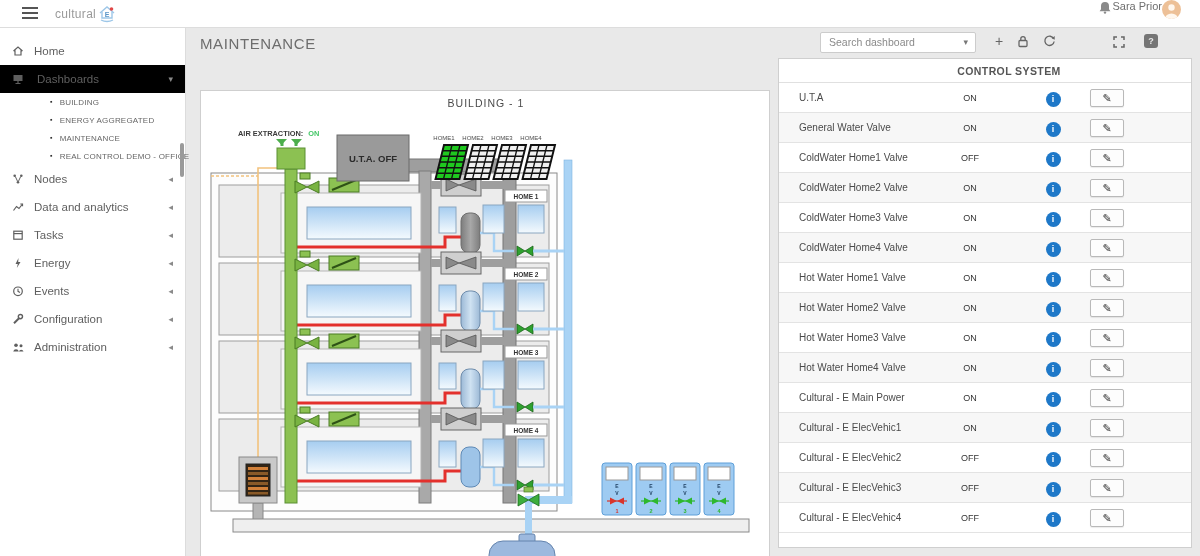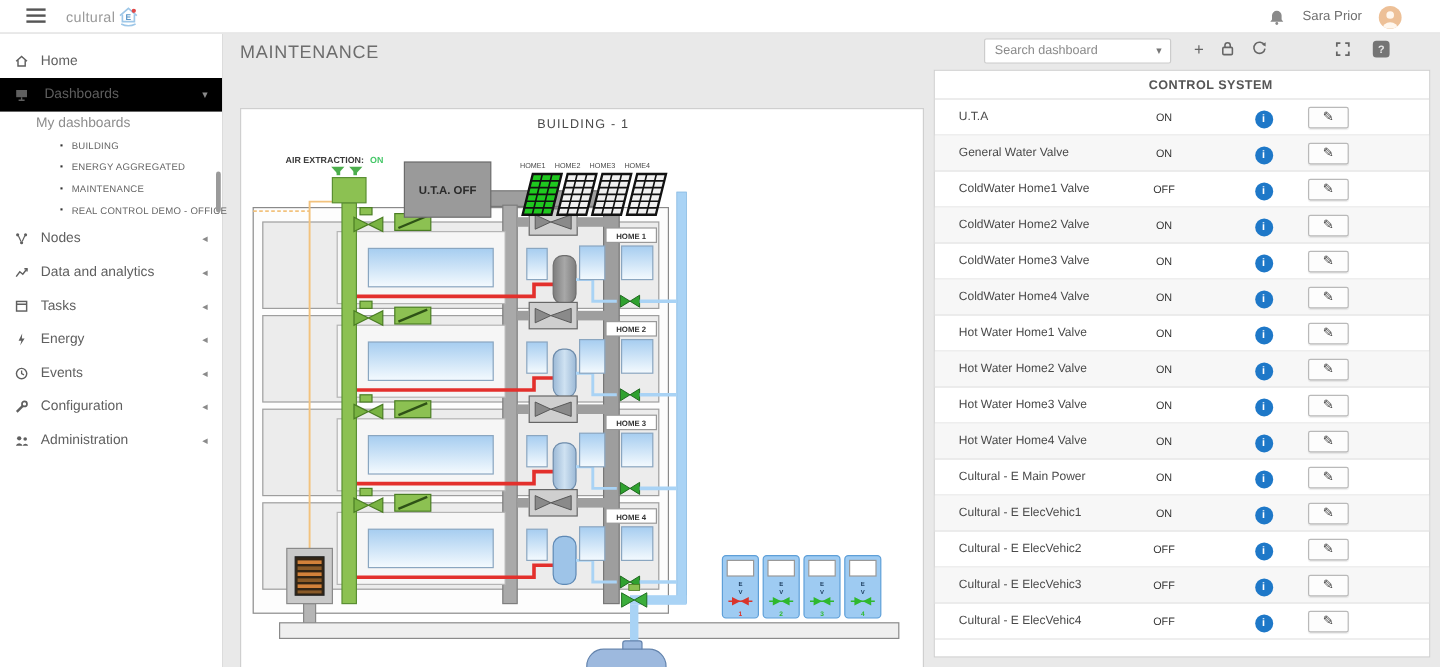--- a/index.html
+++ b/index.html
@@ -4,21 +4,21 @@
 <style>
   * { margin:0; padding:0; box-sizing:border-box; }
   html,body { width:1200px; height:556px; font-family:"Liberation Sans", sans-serif; background:#e9e9e9; overflow:hidden; }
 
   
   .topbar { position:absolute; left:0; top:0; width:1200px; height:28px; background:#fff; border-bottom:1px solid #ddd; z-index:30; }
   .hamburger { position:absolute; left:22px; top:7px; width:16px; height:13px; cursor:pointer; }
   .hamburger span { display:block; height:2px; background:#555; margin-bottom:3px; }
   .logo { position:absolute; left:55px; top:4px; display:flex; align-items:center; }
   .logo-text { font-size:12px; color:#9a9a9a; letter-spacing:.3px; }
-  .user-zone { position:absolute; right:32px; top:0; height:28px; display:flex; align-items:center; gap:14px; }
+  .user-zone { position:absolute; right:19px; top:0; height:28px; display:flex; align-items:flex-start; }
   .user-name { font-size:11px; color:#6f6f6f; }
   .avatar { width:19px; height:19px; border-radius:50%; background:#edc097; overflow:hidden; position:relative; }
   .avatar svg { position:absolute; left:0; top:0; }
 
   
   .sidebar { position:absolute; left:0; top:28px; bottom:0; width:186px; background:#fff; border-right:1px solid #dcdcdc; padding-top:9px; z-index:20; }
   .nav-item { position:relative; height:28px; line-height:28px; padding-left:34px; font-size:11.5px; color:#5f5f5f; cursor:pointer; white-space:nowrap; }
   .nav-item.active { background:#000000;padding-left:37px; }
   .nav-item .nico { position:absolute; left:12px; top:8px; }
   .nav-chev { position:absolute; right:12px; top:0; font-size:9px; color:#8a8a8a; }
@@ -94,21 +94,20 @@
     <span>Home</span>
   </div>
   <div class="nav-item active">
     <svg class="nico" width="12" height="12" viewBox="0 0 12 12">
         <rect x="1.5" y="2" width="9" height="6" fill="#5f5f5f"></rect>
         <path d="M6,8 V10.5 M3.5,10.5 H8.5" stroke="#5f5f5f" stroke-width="1.2" fill="none"></path>
       </svg>
     <span>Dashboards</span>
     <span class="nav-chev">▾</span>
   </div>
-  <div class="mydash">My dashboards</div>
   <div class="sub-item"><span class="blt">▪</span><span>BUILDING</span></div>
   <div class="sub-item"><span class="blt">▪</span><span>ENERGY AGGREGATED</span></div>
   <div class="sub-item"><span class="blt">▪</span><span>MAINTENANCE</span></div>
   <div class="sub-item"><span class="blt">▪</span><span>REAL CONTROL DEMO - OFFICE</span></div>
   <div class="nav-item">
     <svg class="nico" width="12" height="12" viewBox="0 0 12 12">
         <circle cx="2.7" cy="2.7" r="1.3" fill="#5f5f5f"></circle>
         <circle cx="9.3" cy="2.7" r="1.3" fill="#5f5f5f"></circle>
         <circle cx="6" cy="9.3" r="1.3" fill="#5f5f5f"></circle>
         <path d="M3.4,3.7 L5.5,8.2 M8.6,3.7 L6.5,8.2" stroke="#5f5f5f" stroke-width="1"></path>

